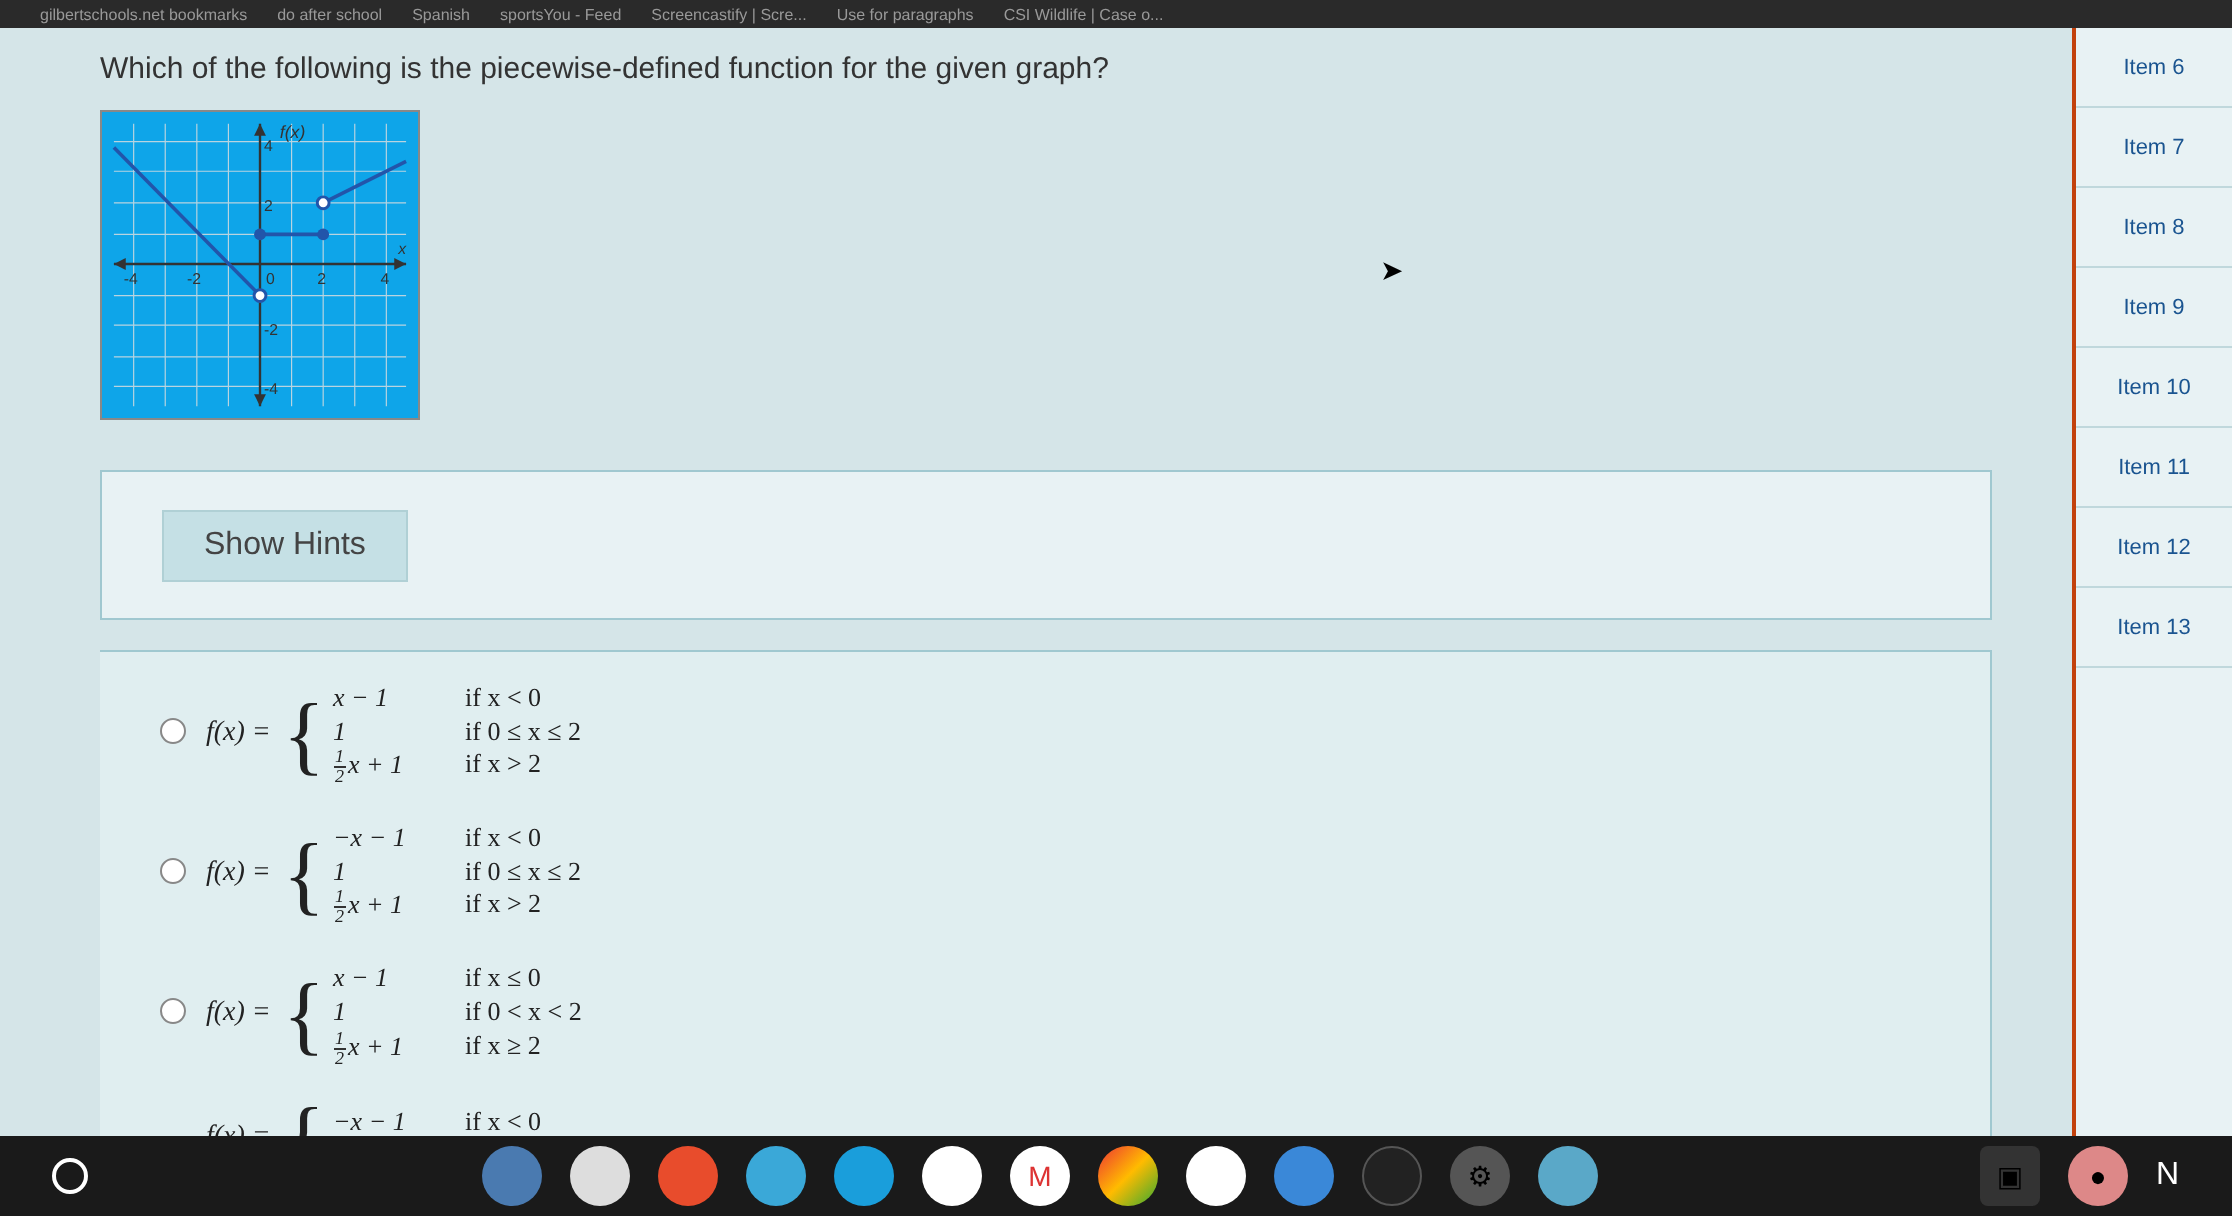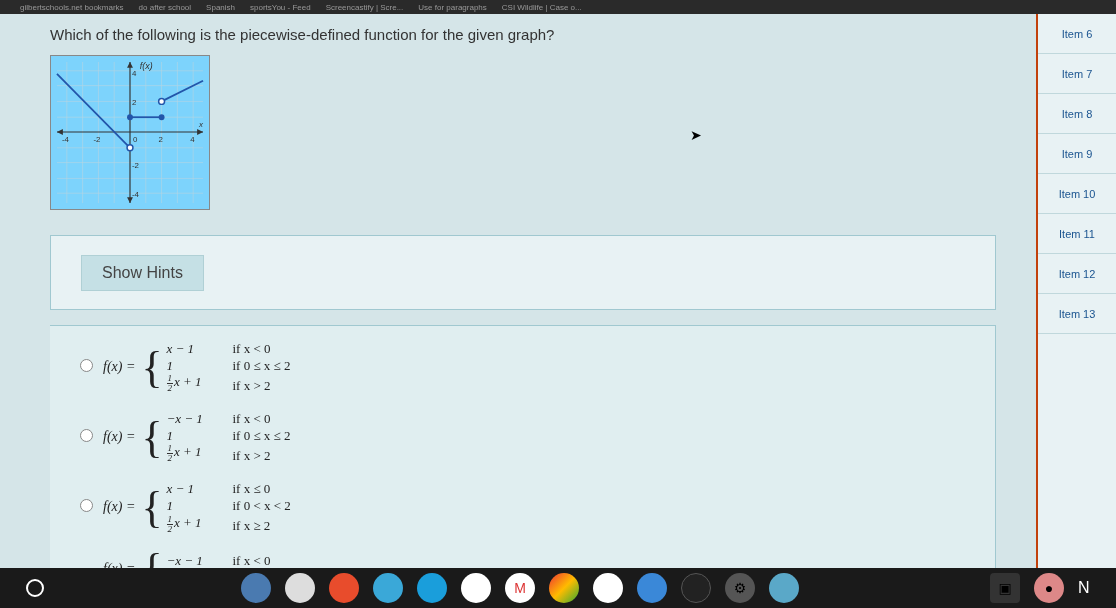--- a/index.html
+++ b/index.html
@@ -2,32 +2,32 @@
 <html><head>
 <meta charset="utf-8">
 <style>
 *{box-sizing:border-box;margin:0;padding:0;}
 body{font-family:Arial,sans-serif;background:#d5e5e8;width:1116px;height:608px;overflow:hidden;position:relative;}
 .browser-bar{height:14px;background:#2a2a2a;color:#999;font-size:8px;display:flex;align-items:center;padding:0 20px;gap:15px;overflow:hidden;}
 .browser-bar span{white-space:nowrap;}
 .main-area{display:flex;height:554px;}
 .content-col{flex:1;padding:12px 40px 0 50px;position:relative;}
 .question-text{font-size:15px;color:#333;margin-bottom:12px;}
-.graph-box{width:160px;height:155px;background:#7dd3fc;border:1px solid #888;margin-bottom:8px;position:relative;}
+.graph-box{width:160px;height:155px;background:#0ea5e9;border:1px solid #888;margin-bottom:8px;position:relative;}
 .graph-box svg{width:100%;height:100%;}
 .hints-section{border:1px solid #a0c8d0;background:#e8f2f4;margin:25px 0 15px 0;height:75px;display:flex;align-items:center;padding-left:30px;}
 .show-hints{background:#c5e0e5;padding:8px 20px;font-size:16px;color:#444;cursor:pointer;border:1px solid #b0d0d5;}
 .answer-box{border-top:1px solid #a0c8d0;border-right:1px solid #a0c8d0;background:#e0eef0;padding:15px 10px 10px 30px;height:260px;overflow:hidden;}
 .option{display:flex;align-items:flex-start;margin-bottom:18px;gap:10px;}
 .radio{width:13px;height:13px;border:1px solid #888;border-radius:50%;background:#fff;margin-top:18px;flex-shrink:0;}
 .math{display:flex;align-items:center;font-family:'Times New Roman',serif;font-size:14px;color:#222;}
 .fx{font-style:italic;margin-right:6px;}
 .brace{font-size:44px;font-weight:100;margin-right:4px;line-height:0.8;}
 .pieces{display:flex;flex-direction:column;gap:1px;}
-.piece{display:flex;gap:18px;font-size:13px;line-height:1.2;align-items:flex-end;}
+.piece{display:flex;gap:18px;font-size:13px;line-height:1.2;}
 .piece .expr{min-width:48px;font-style:italic;}
 .piece .cond{font-style:normal;}
 .frac{display:inline-flex;flex-direction:column;font-size:9px;line-height:1;text-align:center;vertical-align:middle;margin-right:1px;}
 .frac .n{border-bottom:1px solid #333;padding:0 1px;}
 .items-col{width:80px;background:#e8f2f4;border-left:2px solid #c2410c;display:flex;flex-direction:column;}
 .item-link{height:40px;border-bottom:1px solid #c0d8dc;display:flex;align-items:center;justify-content:center;font-size:11px;color:#1a5490;cursor:pointer;}
 .item-link:first-child{border-top:none;}
 .taskbar{position:absolute;bottom:0;left:0;right:0;height:40px;background:#1a1a1a;display:flex;align-items:center;padding:0 20px;gap:14px;}
 .tb-icon{width:30px;height:30px;border-radius:50%;display:flex;align-items:center;justify-content:center;font-size:14px;}
 .circle-o{width:18px;height:18px;border:2px solid #fff;border-radius:50%;}

